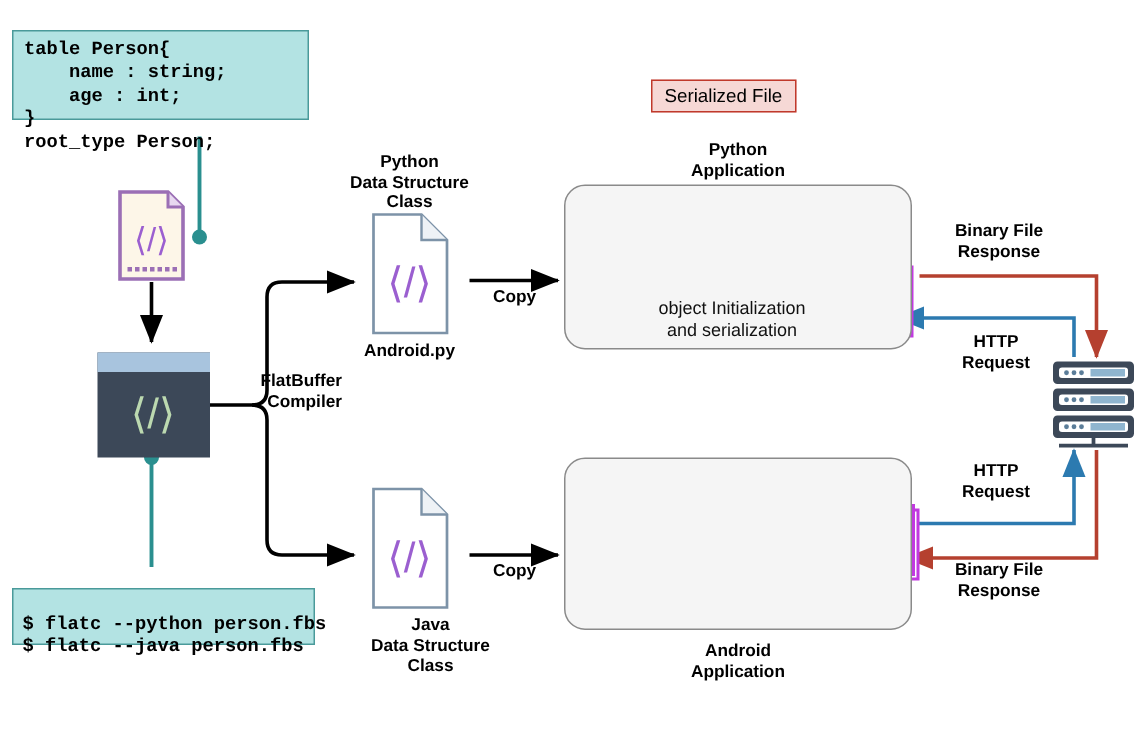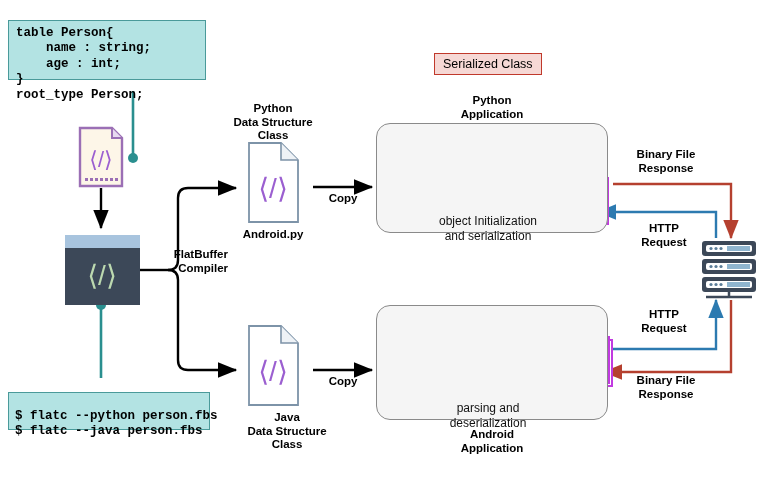--- a/index.html
+++ b/index.html
@@ -47,21 +47,20 @@
     line-height: 13.5px;
     white-space: pre-line;
   }
   .lbl-plain {
     font-weight: normal;
     font-size: 12px;
     color: #111;
     text-align: center;
     line-height: 15px;
     white-space: pre-line;
-    margin-top: 16px;
   }
 
   
   .chip {
     background: #f6d8d5;
     border: 1.5px solid #c0392b;
     font-size: 12.5px;
     color: #000;
     text-align: center;
     padding: 3px 8px;
@@ -289,28 +288,26 @@
 Class</div>
   <div class="lbl abs" style="left:318px;top:375px;width:50px;">Copy</div>
 
   <div class="lbl abs" style="left:432px;top:94px;width:120px;">Python
 Application</div>
   <div class="lbl-plain abs" style="left:398px;top:198px;width:180px;">object Initialization
 and serialization</div>
 
   <div class="lbl abs" style="left:432px;top:428px;width:120px;">Android
 Application</div>
-  <div class="lbl-plain abs" style="left:398px;top:385px;width:180px;">parsing and
-deserialization</div>
 
   <div class="lbl abs" style="left:616px;top:148px;width:100px;">Binary File
 Response</div>
   <div class="lbl abs" style="left:624px;top:222px;width:80px;">HTTP
 Request</div>
 
   <div class="lbl abs" style="left:624px;top:308px;width:80px;">HTTP
 Request</div>
   <div class="lbl abs" style="left:616px;top:374px;width:100px;">Binary File
 Response</div>
 
-  <div class="chip abs" style="left:434px;top:53px;">Serialized Class</div>
+  <div class="chip abs" style="left:434px;top:53px;">Serialized File</div>
 
 </div>
 
 </body></html>

